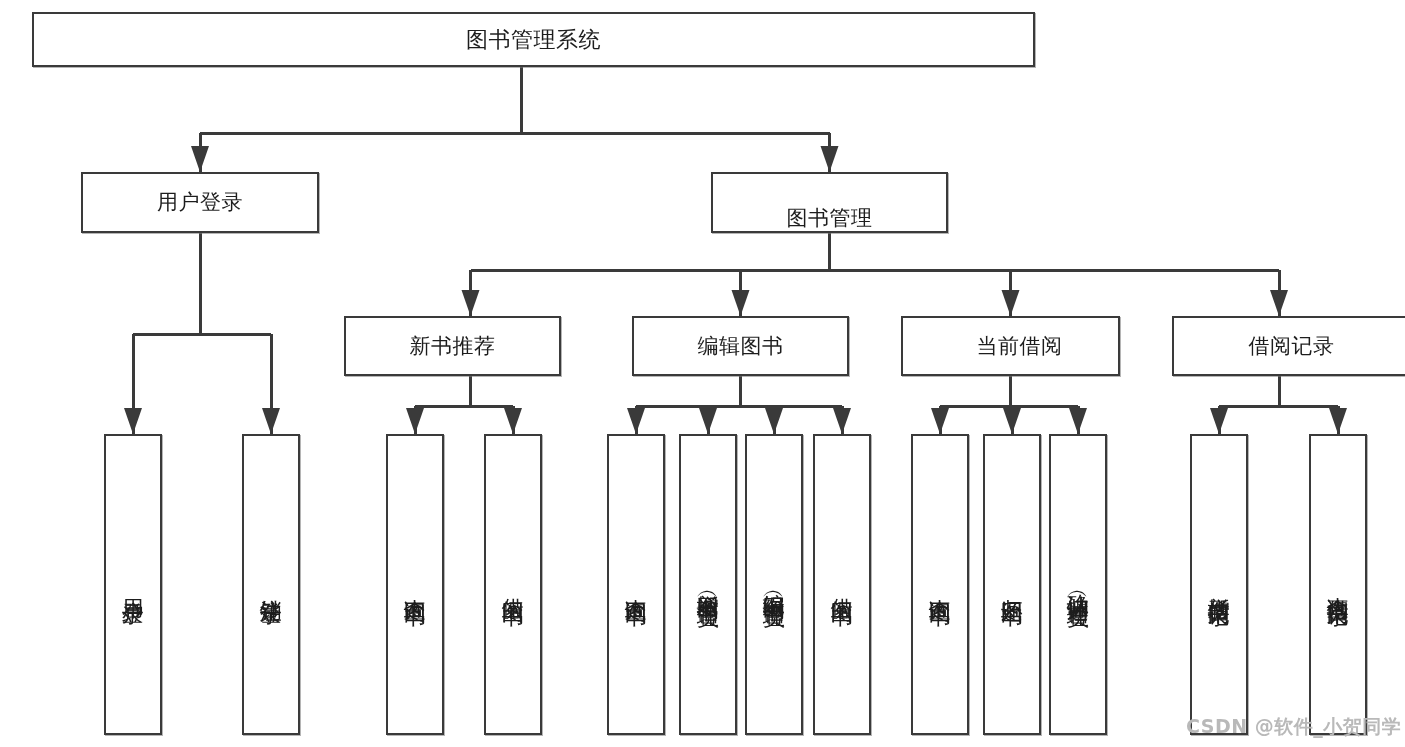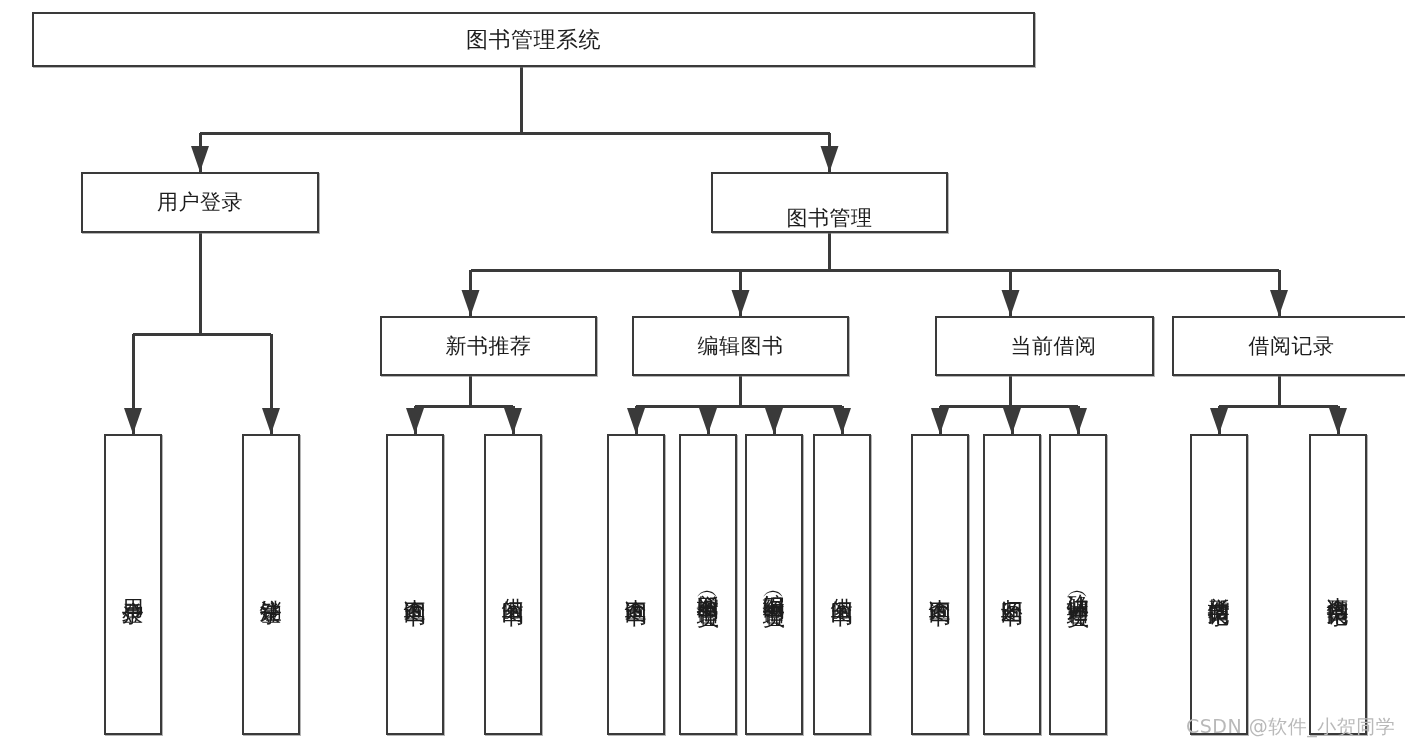--- a/index.html
+++ b/index.html
@@ -60,20 +60,21 @@
   }
   #watermark {
     position: absolute;
     left: 1186px;
     top: 714px;
     color: #b9b9b9;
     font-size: 19px;
     letter-spacing: 0.5px;
     white-space: nowrap;
     z-index: 5;
+    font-weight: bold;
   }
 </style>
 </head>
 <body>
 
 <div id="canvas">
   <svg id="edges" viewBox="0 0 1405 747">
       <line x1="521.5" y1="67" x2="521.5" y2="133" stroke="#3a3a3a" stroke-width="3" shape-rendering="crispEdges"></line>
       <line x1="200" y1="133" x2="829.5" y2="133" stroke="#3a3a3a" stroke-width="3" shape-rendering="crispEdges"></line>
       <line x1="200" y1="133" x2="200" y2="172" stroke="#3a3a3a" stroke-width="3" shape-rendering="crispEdges"></line>
@@ -130,27 +131,27 @@
   <div id="nodes-layer">
       <div class="node root" style="left: 20px; top: 12px; width: 1003px; height: 55px; margin-left: 12px;">
         <span class="label">图书管理系统</span>
       </div>
       <div class="node" style="left: 81px; top: 172px; width: 238px; height: 61px;">
         <span class="label">用户登录</span>
       </div>
       <div class="node" style="left: 711px; top: 172px; width: 237px; height: 61px; align-items: flex-end;">
         <span class="label">图书管理</span>
       </div>
-      <div class="node" style="left: 380px; top: 316px; width: 217px; height: 60px;">
+      <div class="node" style="left: 344px; top: 316px; width: 217px; height: 60px;">
         <span class="label">新书推荐</span>
       </div>
       <div class="node" style="left: 632px; top: 316px; width: 217px; height: 60px;">
         <span class="label">编辑图书</span>
       </div>
-      <div class="node" style="left: 935px; top: 316px; width: 219px; height: 60px; padding-left: 18px;">
+      <div class="node" style="left: 901px; top: 316px; width: 219px; height: 60px; padding-left: 18px;">
         <span class="label">当前借阅</span>
       </div>
       <div class="node" style="left: 1172px; top: 316px; width: 239px; height: 60px; font-family: Liberation Serif, serif;">
         <span class="label">借阅记录</span>
       </div>
       <div class="node vert" style="left: 104px; top: 434px; width: 58px; height: 301px;">
         <span class="label">用户登录</span>
       </div>
       <div class="node vert" style="left: 242px; top: 434px; width: 58px; height: 301px;">
         <span class="label">注销登录</span>

